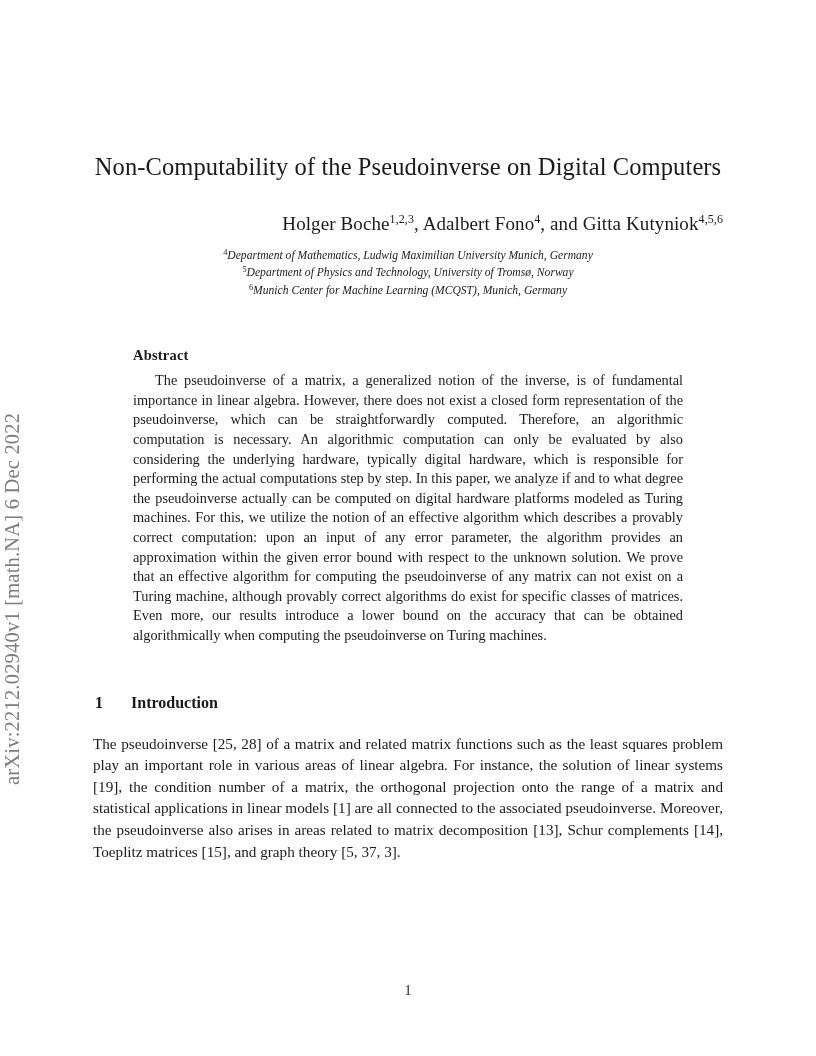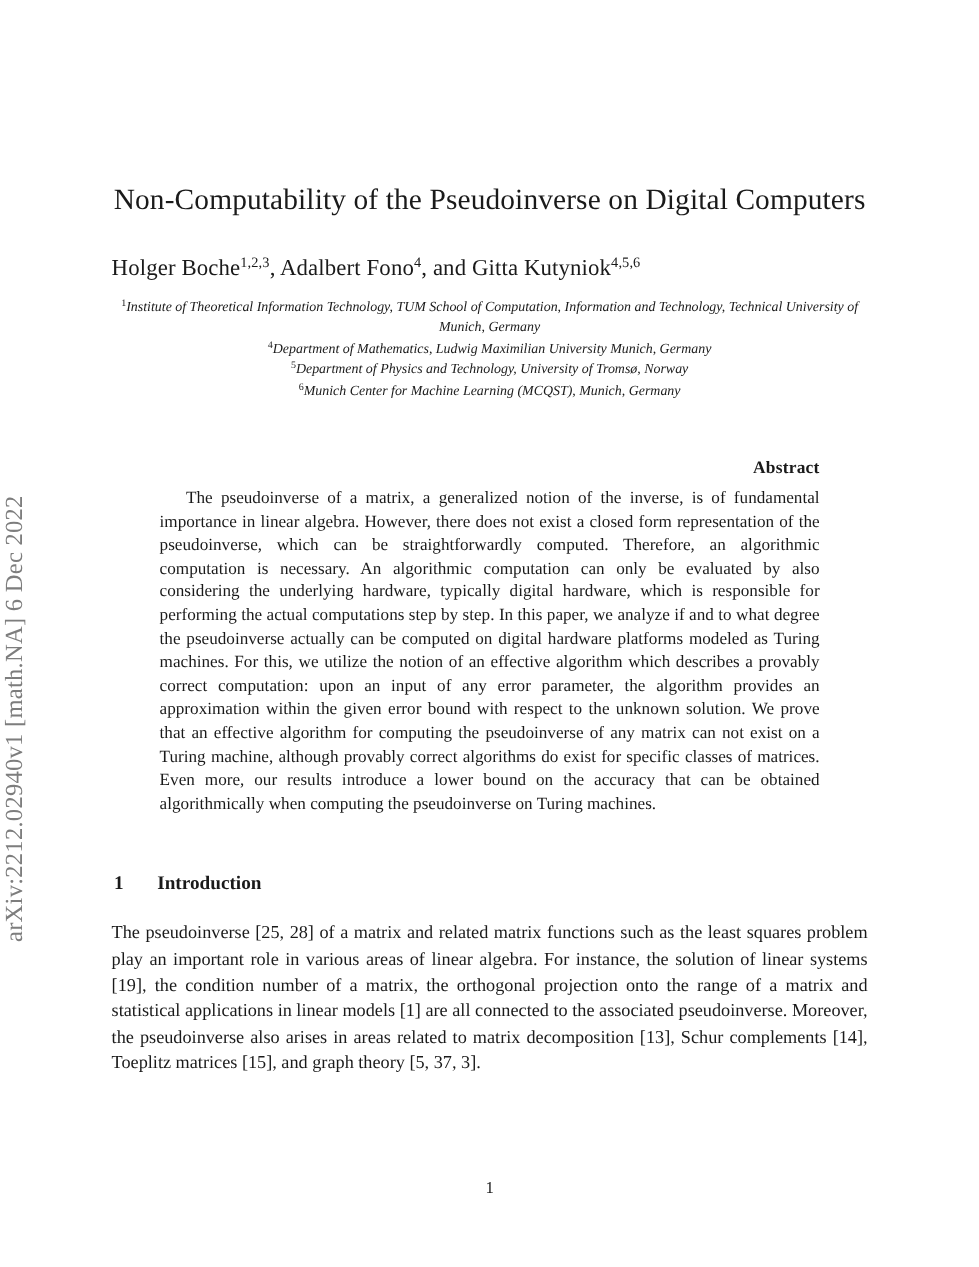--- a/index.html
+++ b/index.html
@@ -59,21 +59,21 @@
   #paper-title {
     font-size: 24.5px;
     line-height: 33px;
     font-weight: normal;
     margin: 0;
     letter-spacing: 0.1px;
   }
 
   
   #authors-line {
-    text-align: left;
+    text-align: right;
     font-size: 19px;
     line-height: 26px;
     margin-top: 28px;
     letter-spacing: 0.1px;
   }
   #authors-line sup {
     font-size: 0.63em;
     vertical-align: 0.55em;
     line-height: 0;
   }
@@ -96,21 +96,21 @@
     line-height: 0;
     font-style: normal;
   }
 
   
   #abstract-block {
     margin-top: 48px;
     padding: 0 40px;
   }
   #abstract-heading {
-    text-align: right;
+    text-align: left;
     font-weight: bold;
     font-size: 14.5px;
     margin: 0 0 7px 0;
     letter-spacing: 0.2px;
   }
   #abstract-body {
     font-size: 14.3px;
     line-height: 19.6px;
     text-align: justify;
     text-indent: 22px;
@@ -162,21 +162,20 @@
 
     <div id="title-block">
       <h1 id="paper-title">Non-Computability of the Pseudoinverse on Digital Computers</h1>
     </div>
 
     <div id="authors-line">
       <span><span>Holger Boche</span><sup>1,2,3</sup></span><span>, </span><span><span>Adalbert Fono</span><sup>4</sup></span><span>, and </span><span><span>Gitta Kutyniok</span><sup>4,5,6</sup></span>
     </div>
 
     <div id="affiliations">
-      <span class="aff"><sup>1</sup><span>Institute of Theoretical Information Technology, TUM School of Computation, Information and Technology, Technical University of Munich, Germany</span></span>
       <span class="aff"><sup>4</sup><span>Department of Mathematics, Ludwig Maximilian University Munich, Germany</span></span>
       <span class="aff"><sup>5</sup><span>Department of Physics and Technology, University of Tromsø, Norway</span></span>
       <span class="aff"><sup>6</sup><span>Munich Center for Machine Learning (MCQST), Munich, Germany</span></span>
     </div>
 
     <div id="abstract-block">
       <div id="abstract-heading">Abstract</div>
       <p id="abstract-body">The pseudoinverse of a matrix, a generalized notion of the inverse, is of fundamental importance in linear algebra. However, there does not exist a closed form representation of the pseudoinverse, which can be straightforwardly computed. Therefore, an algorithmic computation is necessary. An algorithmic computation can only be evaluated by also considering the underlying hardware, typically digital hardware, which is responsible for performing the actual computations step by step. In this paper, we analyze if and to what degree the pseudoinverse actually can be computed on digital hardware platforms modeled as Turing machines. For this, we utilize the notion of an effective algorithm which describes a provably correct computation: upon an input of any error parameter, the algorithm provides an approximation within the given error bound with respect to the unknown solution. We prove that an effective algorithm for computing the pseudoinverse of any matrix can not exist on a Turing machine, although provably correct algorithms do exist for specific classes of matrices. Even more, our results introduce a lower bound on the accuracy that can be obtained algorithmically when computing the pseudoinverse on Turing machines.</p>
     </div>
 

